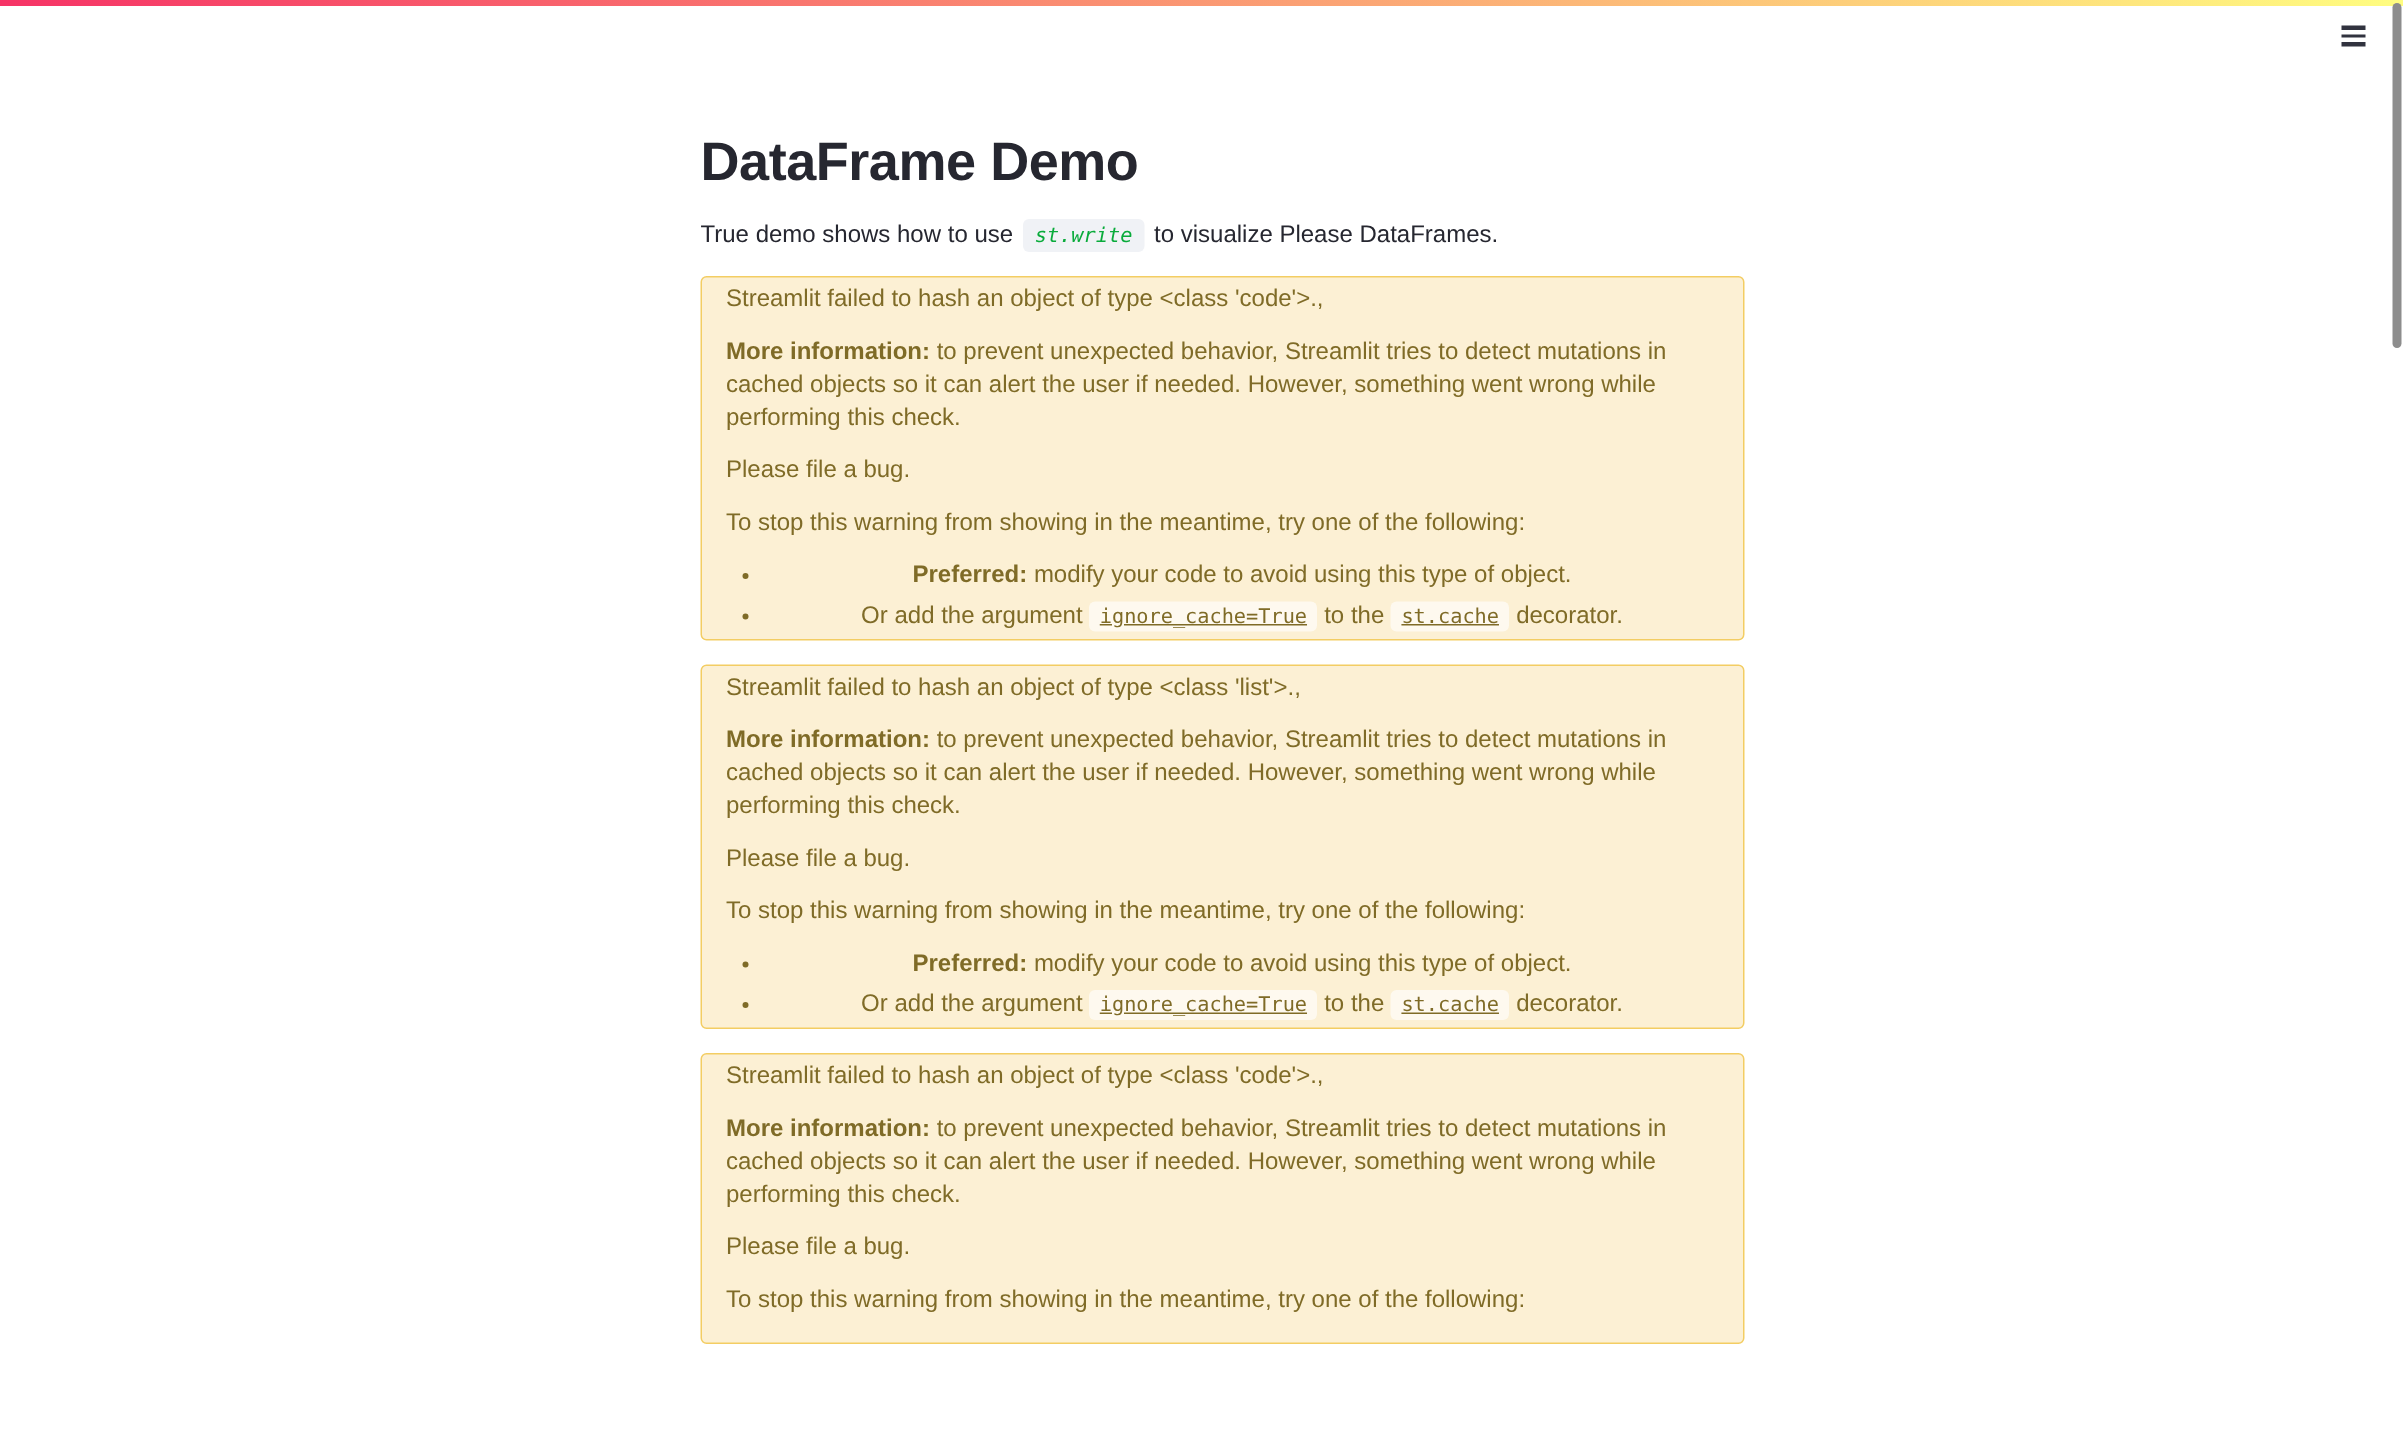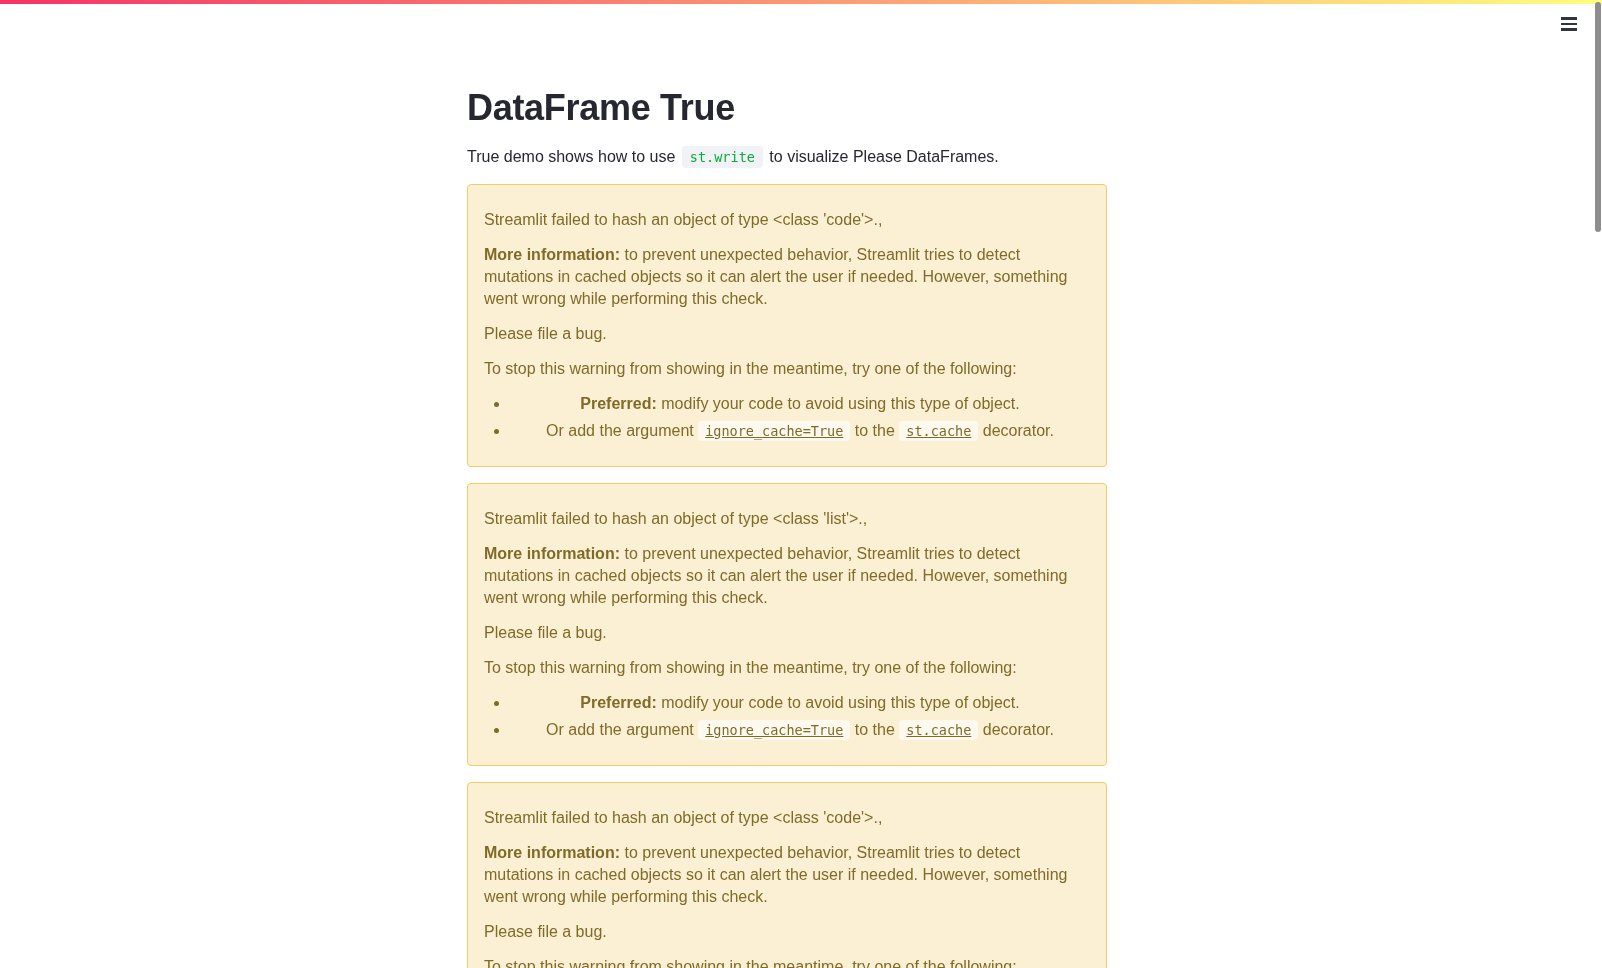--- a/index.html
+++ b/index.html
@@ -31,25 +31,25 @@
   }
   .main-column { margin-left:467px; width:640px; padding-top:88px; }
   .page-title {
     font-size:36px; line-height:1.1; font-weight:700; margin:0 0 18px 0;
     letter-spacing:-0.3px; color:var(--text);
   }
   .para { margin:0 0 15px 0; line-height:22px; }
   .code-chip {
     font-family:"DejaVu Sans Mono","Liberation Mono",monospace;
     font-size:13.5px; color:var(--code-green); background:var(--code-bg);
-    padding:3px 8px; border-radius:4px; margin:0 2px;
+    padding:3px 8px; border-radius:4px; margin:0 2px;font-style:italic;
   }
   .text-link { color:var(--link-blue); text-decoration:none; cursor:pointer; }
   .warning-alert {
-    width:640px; margin-top:16px; padding:24px 16px;
+    width:696px; margin-top:16px; padding:4px 16px;
     background:var(--warning-bg); border:1px solid var(--warning-border);
     border-radius:4px; color:var(--warning-text); line-height:22px;
   }
   .warning-alert p { margin:0 0 13px 0; }
   .warning-alert ul { margin:0; padding-left:26px;text-align:center; }
   .warning-alert li { margin-bottom:5px; }
   .warning-alert li:last-child { margin-bottom:0; }
   .bold { font-weight:700; }
   .warning-code {
     font-family:"DejaVu Sans Mono","Liberation Mono",monospace;
@@ -66,21 +66,21 @@
 <div class="menu-button">
   <span style="display:contents;">
     <span class="bar"></span><span class="bar"></span><span class="bar"></span>
   </span>
 </div>
 
 <div class="scrollbar-thumb"></div>
 
 <div class="main-column">
 
-  <h1 class="page-title">DataFrame True</h1>
+  <h1 class="page-title">DataFrame Demo</h1>
 
   <p class="para">
     <span>True demo shows how to use</span>
     <span class="code-chip">st.write</span>
     <span>to visualize Please DataFrames.</span>
   </p>
 
 
   <div class="warning-alert">
     <p>Streamlit failed to hash an object of type &lt;class 'code'&gt;.,</p>

